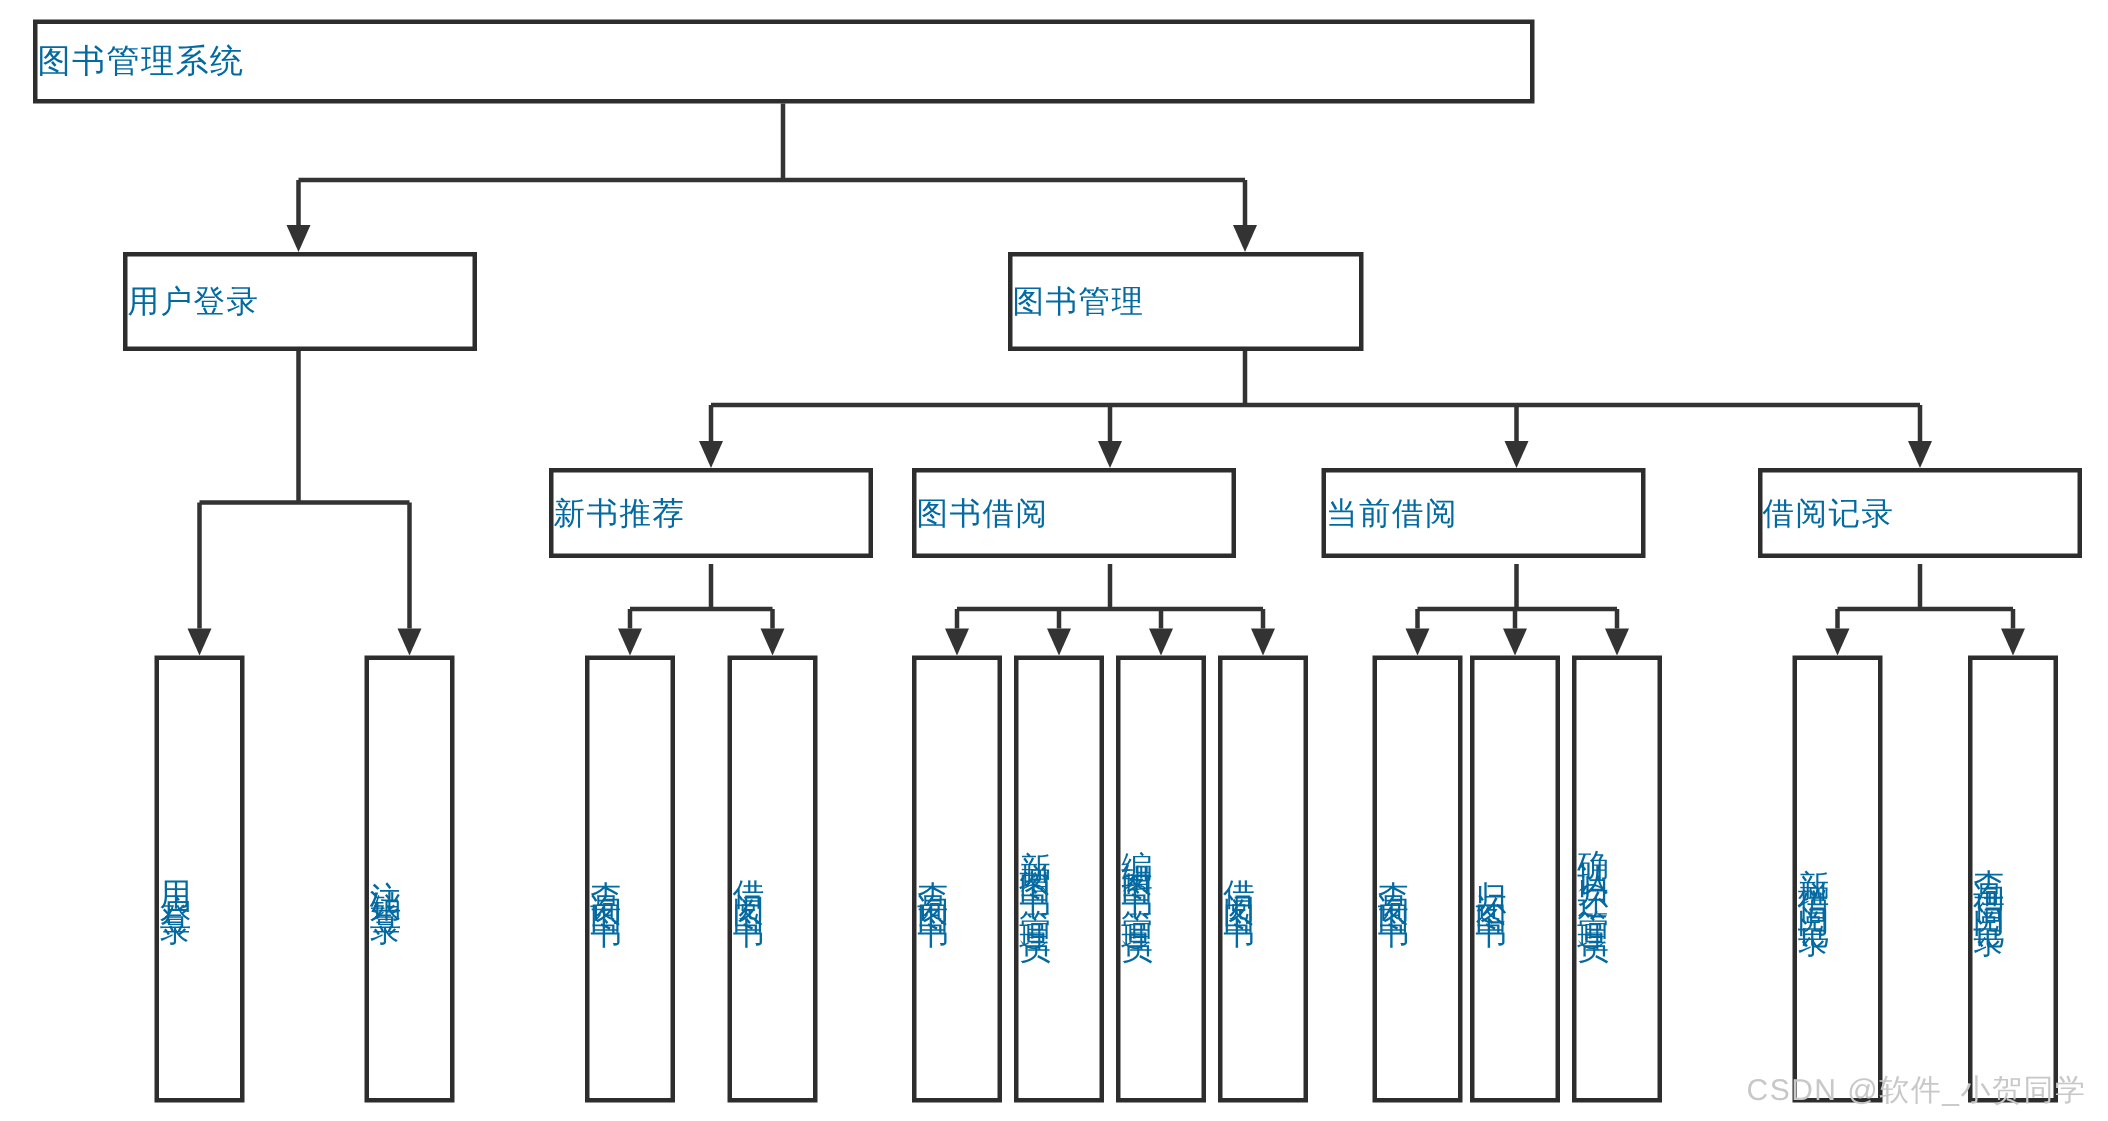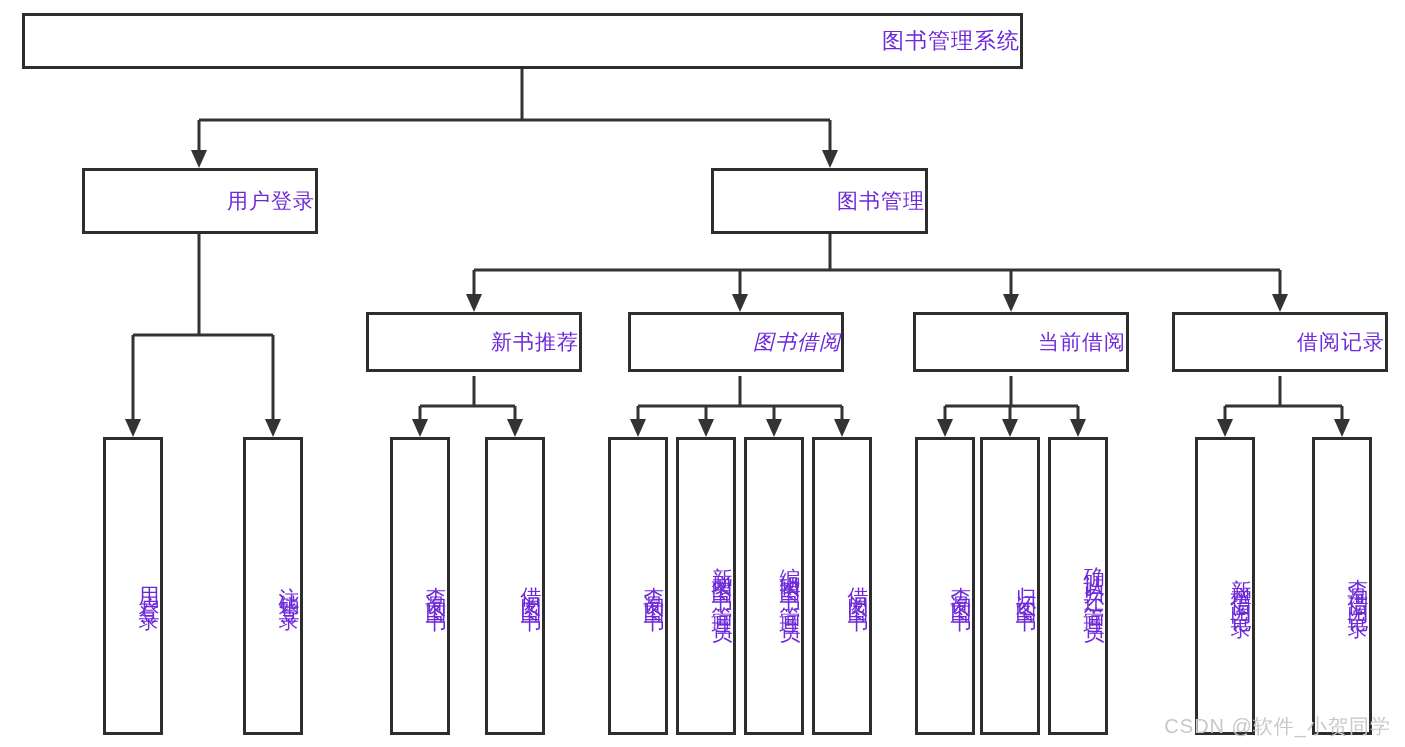--- a/index.html
+++ b/index.html
@@ -1,32 +1,32 @@
 <!DOCTYPE html>
 <html><head>
 <meta charset="utf-8">
 <style>
   html,body{margin:0;padding:0;background:#ffffff;}
   body{font-family:"Liberation Sans","DejaVu Sans",sans-serif;}
   .stage{position:relative;width:1405px;height:747px;background:#ffffff;overflow:hidden;}
   .wires{position:absolute;left:0;top:0;width:1405px;height:747px;z-index:1;}
   .box{
     position:absolute;z-index:2;box-sizing:border-box;
-    border:3px solid #2d2d2d;background:#ffffff;color:#6d28d9;
-    display:flex;align-items:center;justify-content:flex-end;
+    border:3px solid #2d2d2d;background:#ffffff;color:#0369a1;
+    display:flex;align-items:center;justify-content:flex-start;
   }
   .hlabel{font-size:21px;letter-spacing:1px;white-space:nowrap;}
   .n-root{left:22px;top:13px;width:1001px;height:56px;}
   .n-root .hlabel{font-size:22px;}
   .n-ul{left:82px;top:168px;width:236px;height:66px;}
-  .n-bm{left:711px;top:168px;width:217px;height:66px;}
+  .n-bm{left:672px;top:168px;width:237px;height:66px;}
   .l3{top:312px;width:216px;height:60px;}
   .n-l3a{left:366px;}
-  .n-l3b{left:628px;font-style:italic;}
-  .n-l3c{left:913px;}
+  .n-l3b{left:608px;}
+  .n-l3c{left:881px;}
   .n-l3d{left:1172px;}
   .leaf{top:437px;width:60px;height:298px;}
   .leaf > span{
     writing-mode:vertical-rl;text-orientation:mixed;
     font-size:21px;letter-spacing:8px;line-height:1;white-space:nowrap;
   }
   .lf1{left:103px;} .lf2{left:243px;}
   .lf3{left:390px;} .lf4{left:485px;}
   .lf5{left:608px;} .lf6{left:676px;} .lf7{left:744px;} .lf8{left:812px;}
   .lf9{left:915px;} .lf10{left:980px;} .lf11{left:1048px;}

